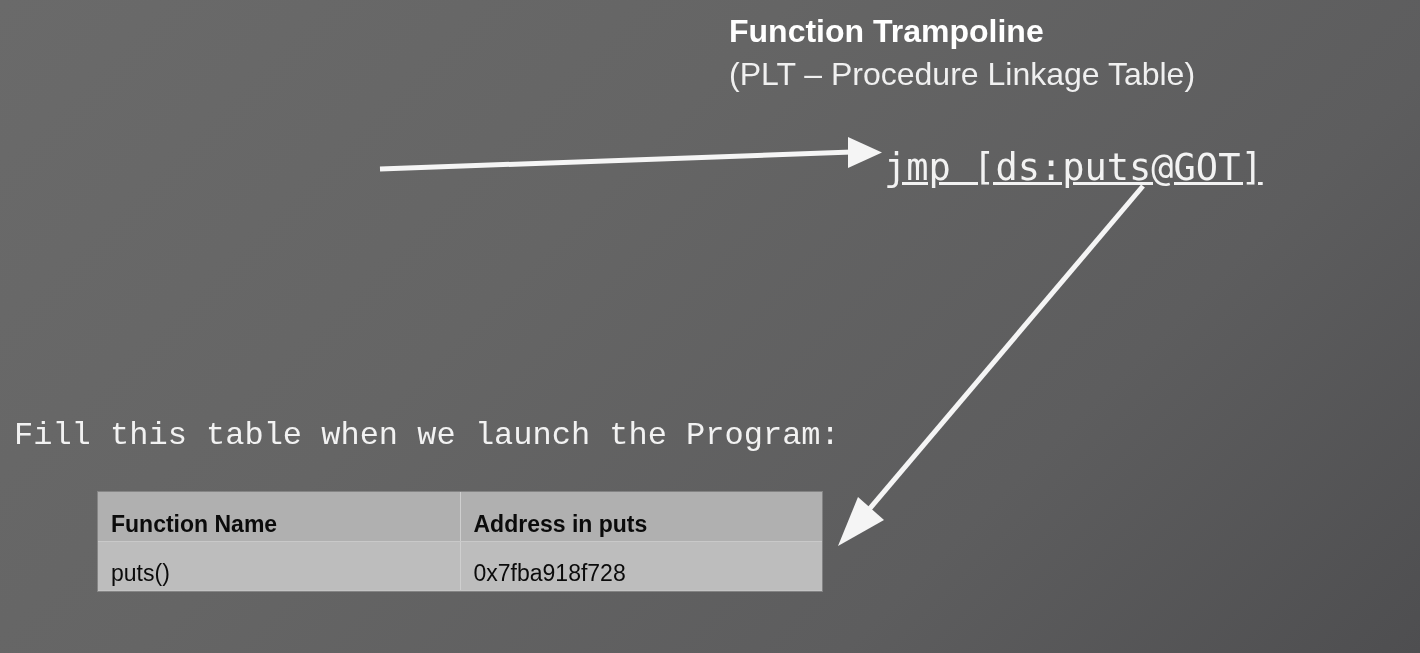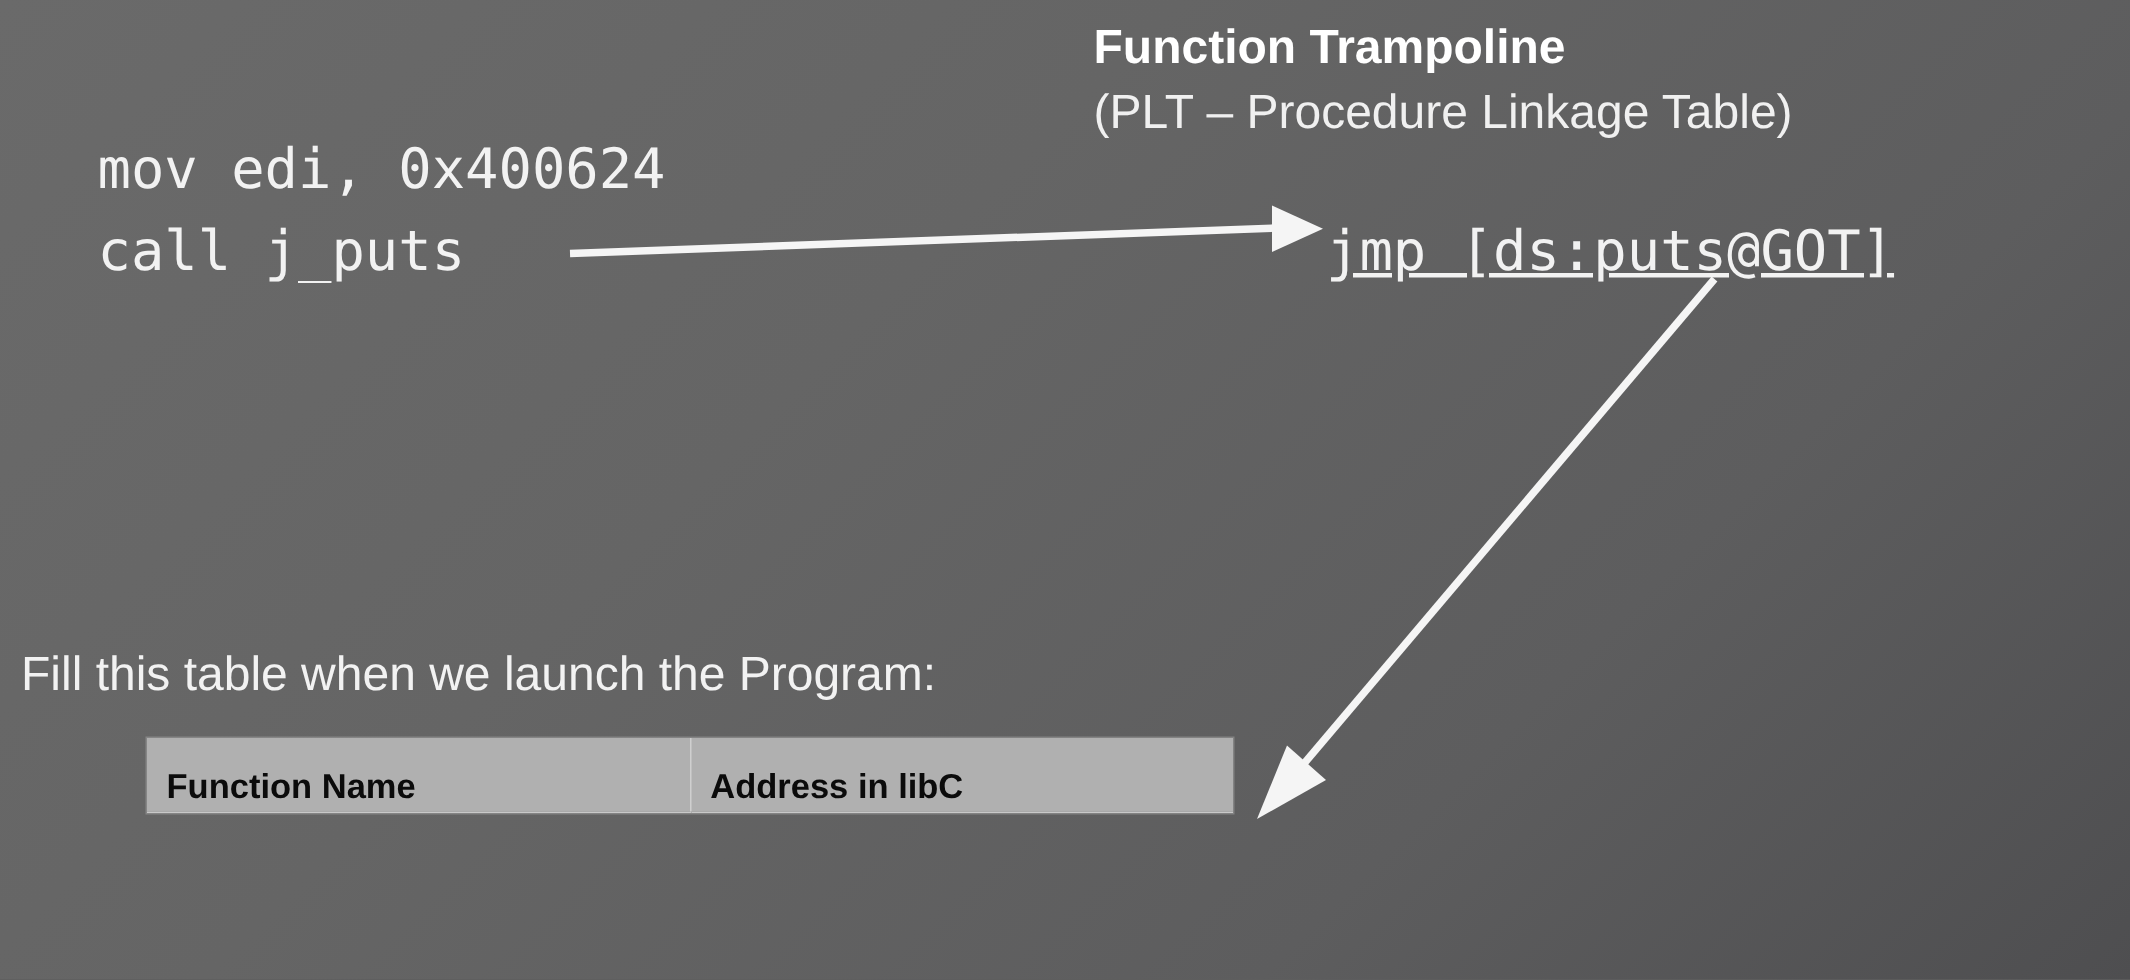--- a/index.html
+++ b/index.html
@@ -73,24 +73,25 @@
     font-weight: normal;
     color: #f0f0f0;
     line-height: 44px;
     white-space: nowrap;
   }
 
   
   #fill-table-prompt {
     position: absolute;
     left: 14px;
-    top: 431px;
+    top: 417px;
     font-size: 32px;
     color: #f2f2f2;
     white-space: nowrap;
+    font-family: Liberation Mono, monospace;
   }
 
   
   #got-table {
     position: absolute;
     left: 98px;
     top: 492px;
     width: 724px;
     border-collapse: collapse;
     table-layout: fixed;
@@ -149,40 +150,42 @@
       <path d="M 380 169 L 852 152" stroke="#f5f5f5" stroke-width="5" fill="none" stroke-linecap="butt"></path>
       <path d="M 848 137 L 882 152.5 L 848 168 Z" fill="#f5f5f5"></path>
     </g>
 
     <g>
       <path d="M 1143 186 L 866 513" stroke="#f5f5f5" stroke-width="5" fill="none" stroke-linecap="butt"></path>
       <path d="M 838 546 L 858 497 L 884 520 Z" fill="#f5f5f5"></path>
     </g>
   </svg>
 
-  <div id="caller-code" class="code-block">mov edi, 0x400624
-call j_puts</div>
 
   <div id="trampoline-heading">
     <div id="trampoline-title">Function Trampoline</div>
     <div id="trampoline-subtitle">(PLT – Procedure Linkage Table)</div>
   </div>
 
   <div id="plt-code" class="code-block">jmp [ds:puts@GOT]</div>
 
   <div id="fill-table-prompt">Fill this table when we launch the Program:</div>
 
   <table id="got-table">
     <colgroup>
       <col class="col-name">
       <col class="col-addr">
     </colgroup>
     <thead>
       <tr>
         <th>Function Name</th>
-        <th>Address in libC</th>
+        <th>Address in puts</th>
       </tr>
     </thead>
     <tbody>
+      <tr class="row-even">
+        <td>puts()</td>
+        <td>0x7fba918f728</td>
+      </tr>
     </tbody>
   </table>
 
 </div>
 
 </body></html>

